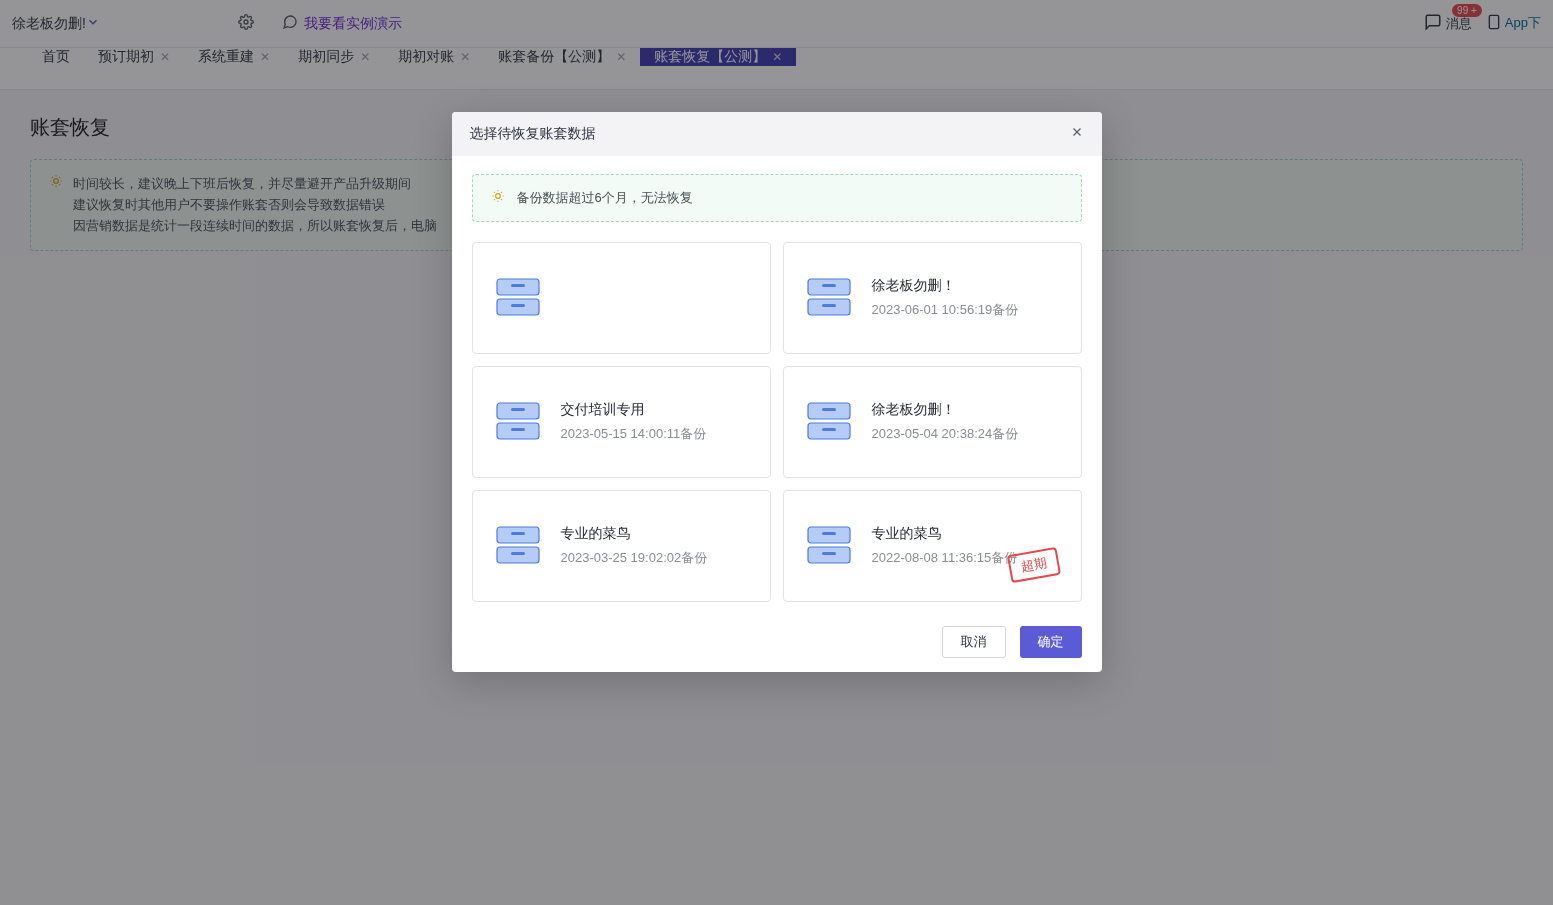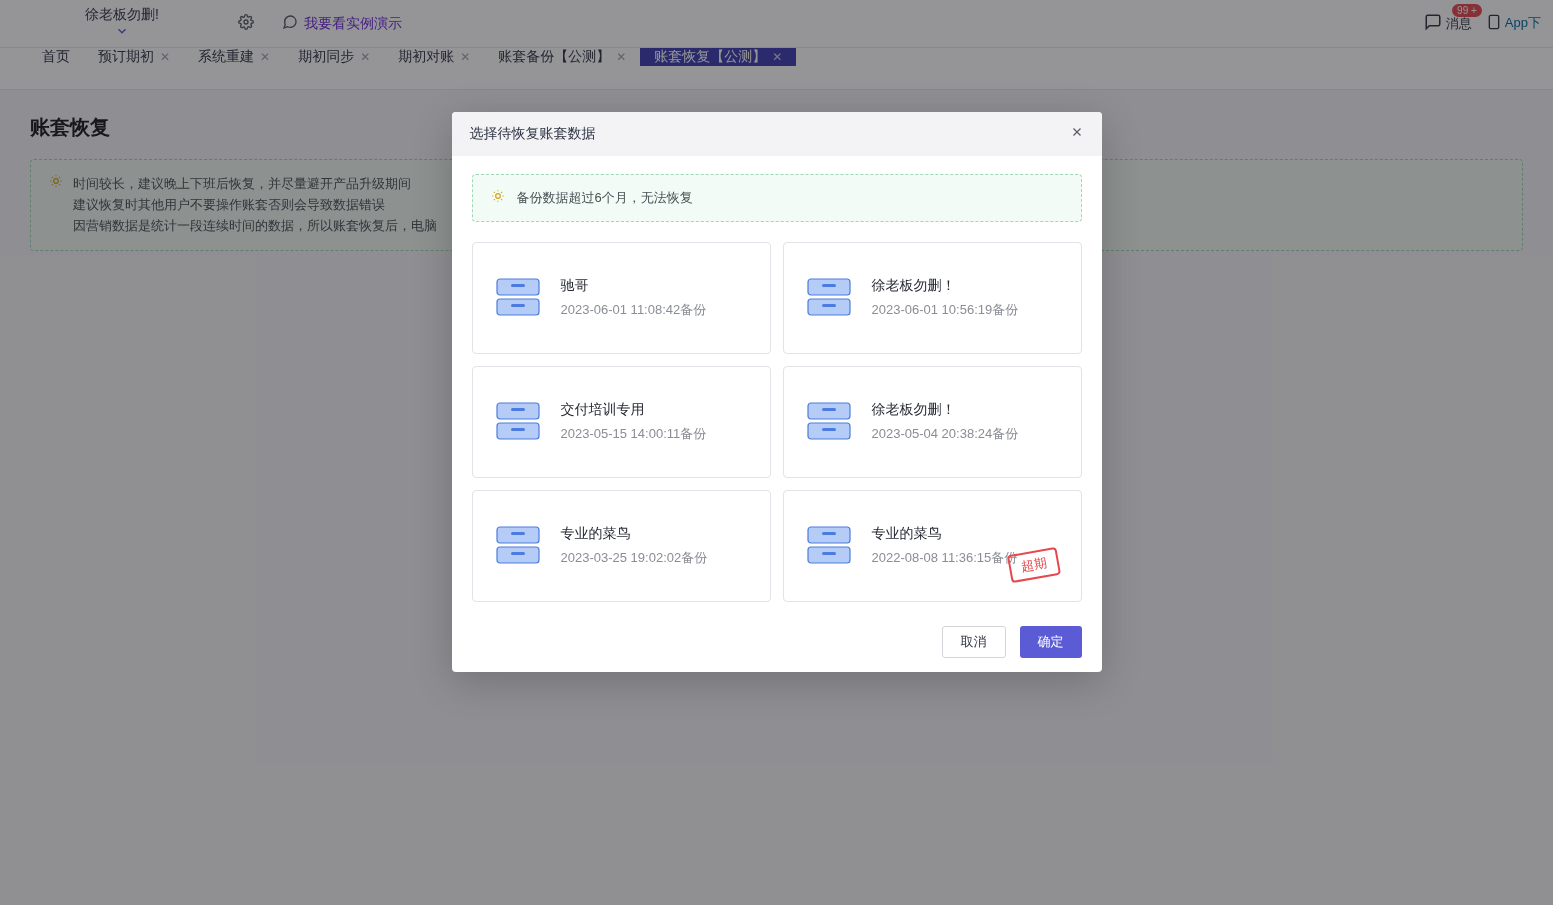--- a/index.html
+++ b/index.html
@@ -1,37 +1,37 @@
 <!DOCTYPE html>
 <html><head>
   <meta charset="utf-8">
   <style>
     * { margin: 0; padding: 0; box-sizing: border-box; font-family: -apple-system, "Microsoft YaHei", sans-serif; }
     body { background: #f5f5f7; width: 1553px; height: 905px; overflow: hidden; position: relative; }
     
     .topbar { height: 48px; background: #fff; border-bottom: 1px solid #e8e8ec; display: flex; align-items: center; padding: 0 12px; }
-    .account-select { display: flex; align-items: center; cursor: pointer; min-width: 220px; flex-direction: column; }
+    .account-select { display: flex; cursor: pointer; min-width: 220px; }
     .account-select-text { font-size: 14px; color: #303545; }
     .chevron-down { color: #5b5bd6; }
     .gear { color: #565a64; margin-left: 6px; }
     .demo-link { display: flex; align-items: center; gap: 6px; margin-left: 28px; font-size: 14px; color: #6d28d9; cursor: pointer; }
     .spacer { flex: 1; }
     .msg-wrap { display: flex; align-items: center; gap: 4px; position: relative; cursor: pointer; margin-right: 14px; }
     .msg-badge { position: absolute; top: -9px; right: -10px; background: #e5484d; color: #fff; font-size: 10px; padding: 1px 5px; border-radius: 8px; font-weight: 500; }
     .msg-text { font-size: 13px; color: #303545; }
     .app-link { display: flex; align-items: flex-start; gap: 3px; font-size: 13px; color: #0369a1; cursor: pointer; }
     
     .tabsbar { height: 42px; background: #fff; display: flex; align-items: flex-start; padding: 0 28px; border-bottom: 1px solid #e8e8ec; }
     .tab { display: flex; align-items: center; padding: 0 14px; font-size: 14px; color: #303545; cursor: pointer; gap: 6px; white-space: nowrap; }
     .tab.active { background: #3e3db2; color: #fff; }
     .tab-close { font-size: 12px; color: #a1a1aa; cursor: pointer; }
     .tab.active .tab-close { color: #d0d0e8; }
     
     .page { padding: 24px 30px; }
-    .page-title { font-size: 20px; font-weight: 700; color: #1c1c1f; margin-bottom: 18px; }
+    .page-title { font-size: 20px; font-weight: 400; color: #1c1c1f; margin-bottom: 18px; }
     .tip-box { border: 1px dashed #a0d4b5; background: #f0faf4; border-radius: 4px; padding: 14px 18px; display: flex; gap: 10px; align-items: flex-start; }
     .tip-lines { font-size: 13px; color: #4b5055; line-height: 1.6; }
     
     .overlay { position: absolute; inset: 0; background: rgba(20,20,25,0.45); display: flex; align-items: flex-start; justify-content: center; padding-top: 112px; }
     .modal { width: 650px; background: #fff; border-radius: 4px; box-shadow: 0 10px 40px rgba(0,0,0,0.2); display: flex; flex-direction: column; }
     .modal-header { height: 44px; background: #f3f3f5; display: flex; align-items: center; justify-content: space-between; padding: 0 18px; border-radius: 4px 4px 0 0; }
     .modal-title { font-size: 14px; color: #303545; font-weight: 500; }
     .modal-close { color: #5b5f68; cursor: pointer; font-size: 16px; }
     .modal-body { padding: 18px 20px 10px; }
     .modal-tip { border: 1px dashed #9fd9b4; background: #f2fbf5; border-radius: 4px; padding: 14px 18px; display: flex; gap: 12px; align-items: center; margin-bottom: 20px; }
@@ -182,24 +182,20 @@
         <span class="modal-tip-text">备份数据超过6个月，无法恢复</span>
       </div>
       <div class="cards" id="cards">
           <div class="card">
             <svg class="archive-icon" width="50" height="50" viewBox="0 0 50 50">
               <rect x="4" y="6" width="42" height="16" rx="3" fill="#b5ccf7" stroke="#4d7ce0" stroke-width="1.2"></rect>
               <rect x="4" y="26" width="42" height="16" rx="3" fill="#b5ccf7" stroke="#4d7ce0" stroke-width="1.2"></rect>
               <rect x="18" y="11" width="14" height="3" rx="1.5" fill="#4d7ce0"></rect>
               <rect x="18" y="31" width="14" height="3" rx="1.5" fill="#4d7ce0"></rect>
             </svg>
-            <div class="card-info">
-              <div class="card-title">驰哥</div>
-              <div class="card-sub">2023-06-01 11:08:42备份</div>
-            </div>
           </div>
           <div class="card">
             <svg class="archive-icon" width="50" height="50" viewBox="0 0 50 50">
               <rect x="4" y="6" width="42" height="16" rx="3" fill="#b5ccf7" stroke="#4d7ce0" stroke-width="1.2"></rect>
               <rect x="4" y="26" width="42" height="16" rx="3" fill="#b5ccf7" stroke="#4d7ce0" stroke-width="1.2"></rect>
               <rect x="18" y="11" width="14" height="3" rx="1.5" fill="#4d7ce0"></rect>
               <rect x="18" y="31" width="14" height="3" rx="1.5" fill="#4d7ce0"></rect>
             </svg>
             <div class="card-info">
               <div class="card-title">徐老板勿删！</div>

